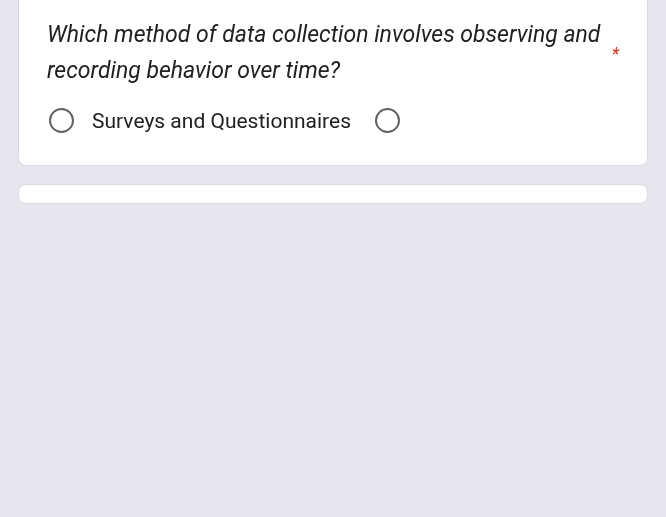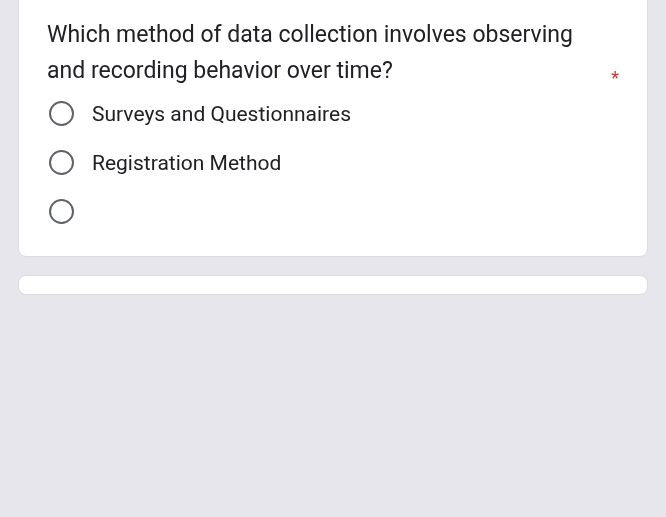--- a/index.html
+++ b/index.html
@@ -21,39 +21,39 @@
       background: #fff;
       border: 1px solid #dadce0;
       border-radius: 8px;
       width: 630px;
       padding: 24px 28px 32px 28px;
       margin-bottom: 18px;
       margin-top: -8px;
     }
     .question-header {
       display: flex;
-      align-items: flex-end;
-      margin-bottom: 13px;
+      align-items: center;
+      margin-bottom: 20px;
+      font-style: italic;
     }
     .question-text {
       font-size: 23px;
       color: #202124;
       line-height: 1.55;
       font-weight: 400;
       flex: 1;
     }
     .required-asterisk {
       color: #d93025;
       font-size: 18px;
       margin-left: 10px;
       margin-top: 2px;
     }
     .options-container {
       display: flex;
-      flex-direction: column;
       gap: 24px;
       padding-left: 2px;
     }
     .option-row {
       display: flex;
       align-items: center;
       cursor: pointer;
     }
     .radio-circle {
       width: 25px;
@@ -84,21 +84,17 @@
     <div class="question-text">Which method of data collection involves observing and recording behavior over time?</div>
     <div class="required-asterisk">*</div>
   </div>
   <div class="options-container">
     <div class="option-row">
       <div class="radio-circle"></div>
       <div class="option-label">Surveys and Questionnaires</div>
     </div>
     <div class="option-row">
       <div class="radio-circle"></div>
-      <div class="option-label">Registration Method</div>
-    </div>
-    <div class="option-row">
-      <div class="radio-circle"></div>
     </div>
   </div>
 </div>
 
 <div class="next-card"></div>
 
 </body></html>

